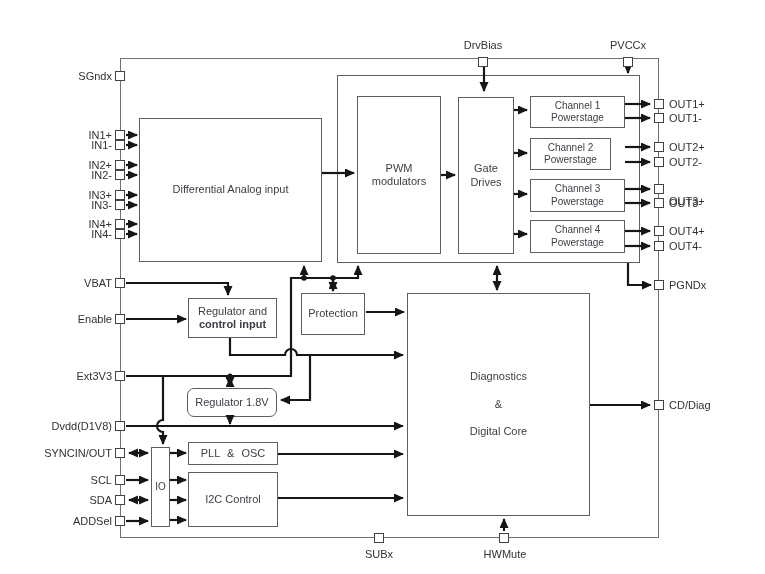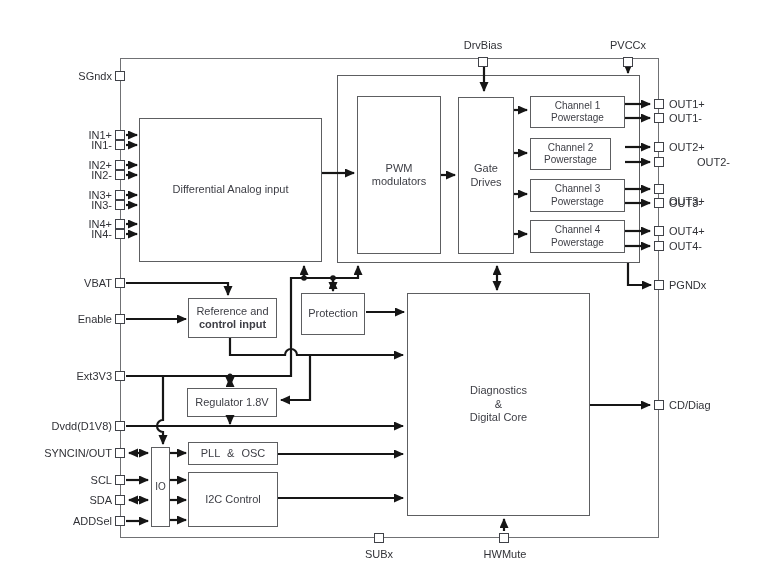--- a/index.html
+++ b/index.html
@@ -8,21 +8,21 @@
   #title{position:absolute;top:8px;left:0;width:765px;text-align:center;
          font-size:21px;font-weight:700;letter-spacing:.2px;}
   .frame{position:absolute;border:1.4px solid #707174;background:transparent;box-sizing:border-box;z-index:1;}
   .box{position:absolute;background:#fff;border:1.4px solid #5d5e61;box-sizing:border-box;
        display:flex;flex-direction:column;align-items:center;justify-content:center;text-align:center;
        color:#3d3e45;font-size:11px;line-height:13.5px;z-index:2;}
   .box .b2{font-weight:700;}
   .ch{font-size:10px;line-height:12.5px;}
   .pllbox{word-spacing:4px;}
   .iobox{font-size:10px;}
-  .diagbox{}
+  .diagbox{gap:14px;}
   #wires{position:absolute;left:0;top:0;z-index:3;}
   .wire{stroke:#161616;stroke-width:2.2;fill:none;}
   .dot{fill:#161616;stroke:none;}
   .pin{position:absolute;width:10px;height:10px;background:#fff;border:1.6px solid #404248;
        box-sizing:border-box;z-index:5;}
   .plabel{position:absolute;font-size:11px;line-height:12px;color:#313237;white-space:nowrap;z-index:6;}
   .pl-left{right:653px;text-align:right;}
   .pl-right{left:669px;text-align:left;}
   .pl-center{width:60px;text-align:center;}
 </style>
@@ -56,27 +56,27 @@
   </div>
   <div class="box ch" style="left:530px;top:179px;width:95px;height:33px;">
     <span>Channel 3</span>
     <span>Powerstage</span>
   </div>
   <div class="box ch" style="left:530px;top:220px;width:95px;height:33px;">
     <span>Channel 4</span>
     <span>Powerstage</span>
   </div>
   <div class="box" style="left:188px;top:298px;width:89px;height:40px;">
-    <span>Reference and</span>
+    <span>Regulator and</span>
     <span class="b2">control input</span>
   </div>
   <div class="box" style="left:301px;top:293px;width:64px;height:42px;">
     <span>Protection</span>
   </div>
-  <div class="box" style="left:187px;top:388px;width:90px;height:29px;">
+  <div class="box" style="left:187px;top:388px;width:90px;height:29px;border-radius:7px;">
     <span>Regulator 1.8V</span>
   </div>
   <div class="box pllbox" style="left:188px;top:442px;width:90px;height:23px;">
     <span>PLL &amp; OSC</span>
   </div>
   <div class="box" style="left:188px;top:472px;width:90px;height:55px;">
     <span>I2C Control</span>
   </div>
   <div class="box iobox" style="left:151px;top:447px;width:19px;height:80px;">
     <span>IO</span>
@@ -214,21 +214,21 @@
   <div class="plabel pl-left" style="top:370px;">Ext3V3</div>
   <div class="plabel pl-left" style="top:420px;">Dvdd(D1V8)</div>
   <div class="plabel pl-left" style="top:447px;">SYNCIN/OUT</div>
   <div class="plabel pl-left" style="top:474px;">SCL</div>
   <div class="plabel pl-left" style="top:494px;">SDA</div>
   <div class="plabel pl-left" style="top:515px;">ADDSel</div>
 
   <div class="plabel pl-right" style="top:98px;">OUT1+</div>
   <div class="plabel pl-right" style="top:112px;">OUT1-</div>
   <div class="plabel pl-right" style="top:141px;">OUT2+</div>
-  <div class="plabel pl-right" style="top:156px;margin-left:28px;">OUT2-</div>
+  <div class="plabel pl-right" style="top:156px;">OUT2-</div>
   <div class="plabel pl-right" style="top:183px;margin-top:12px;">OUT3+</div>
   <div class="plabel pl-right" style="top:197px;">OUT3-</div>
   <div class="plabel pl-right" style="top:225px;">OUT4+</div>
   <div class="plabel pl-right" style="top:240px;">OUT4-</div>
   <div class="plabel pl-right" style="top:279px;">PGNDx</div>
   <div class="plabel pl-right" style="top:399px;">CD/Diag</div>
 
   <div class="plabel pl-center" style="left:453px;top:39px;">DrvBias</div>
   <div class="plabel pl-center" style="left:598px;top:39px;">PVCCx</div>
   <div class="plabel pl-center" style="left:349px;top:548px;">SUBx</div>

